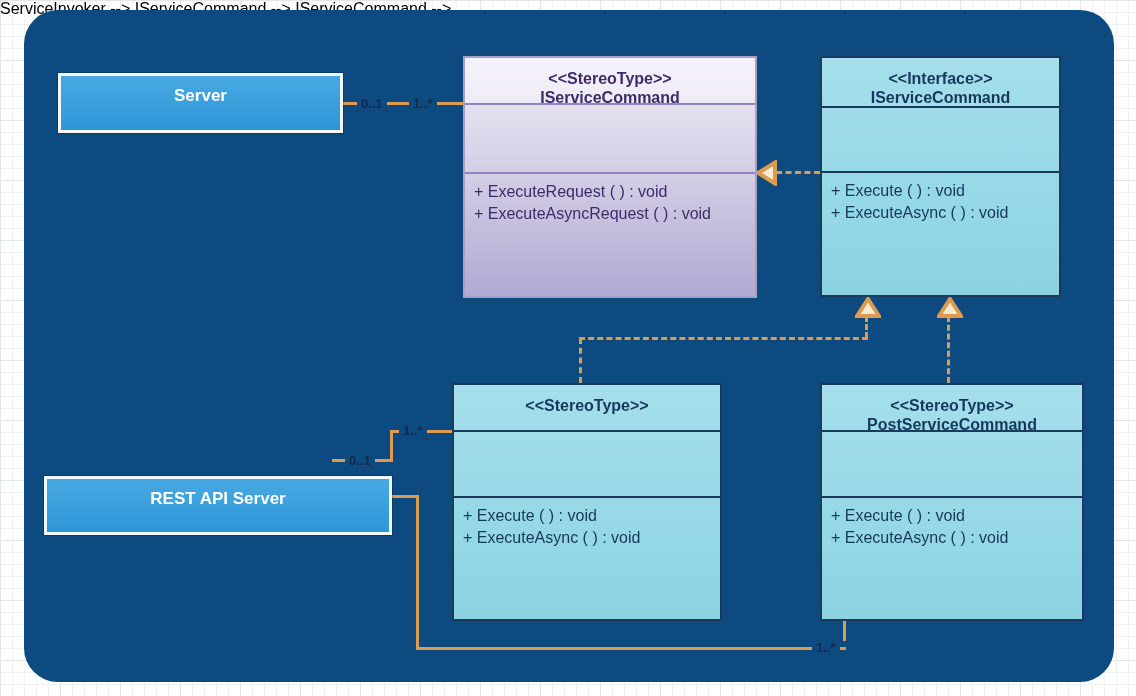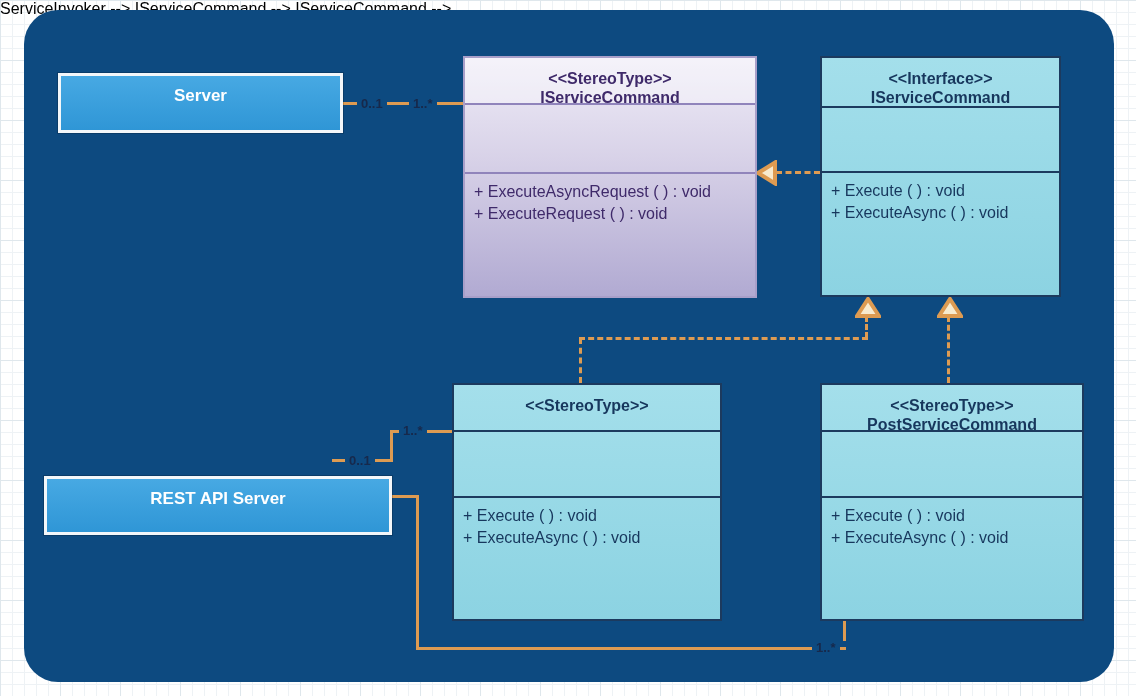--- a/index.html
+++ b/index.html
@@ -144,22 +144,22 @@
     <div>REST API Server</div>
   </div>
 
   <div class="uml uml-purple uml-invoker">
     <div class="hdr">
       <div>&lt;&lt;StereoType&gt;&gt;</div>
       <div>IServiceCommand</div>
     </div>
     <div class="attrs"></div>
     <div class="methods">
+      <div>+ ExecuteRequest ( ) : void</div>
       <div>+ ExecuteAsyncRequest ( ) : void</div>
-      <div>+ ExecuteRequest ( ) : void</div>
     </div>
   </div>
 
   <div class="uml uml-blue uml-iservice">
     <div class="hdr">
       <div>&lt;&lt;Interface&gt;&gt;</div>
       <div>IServiceCommand</div>
     </div>
     <div class="attrs"></div>
     <div class="methods">

